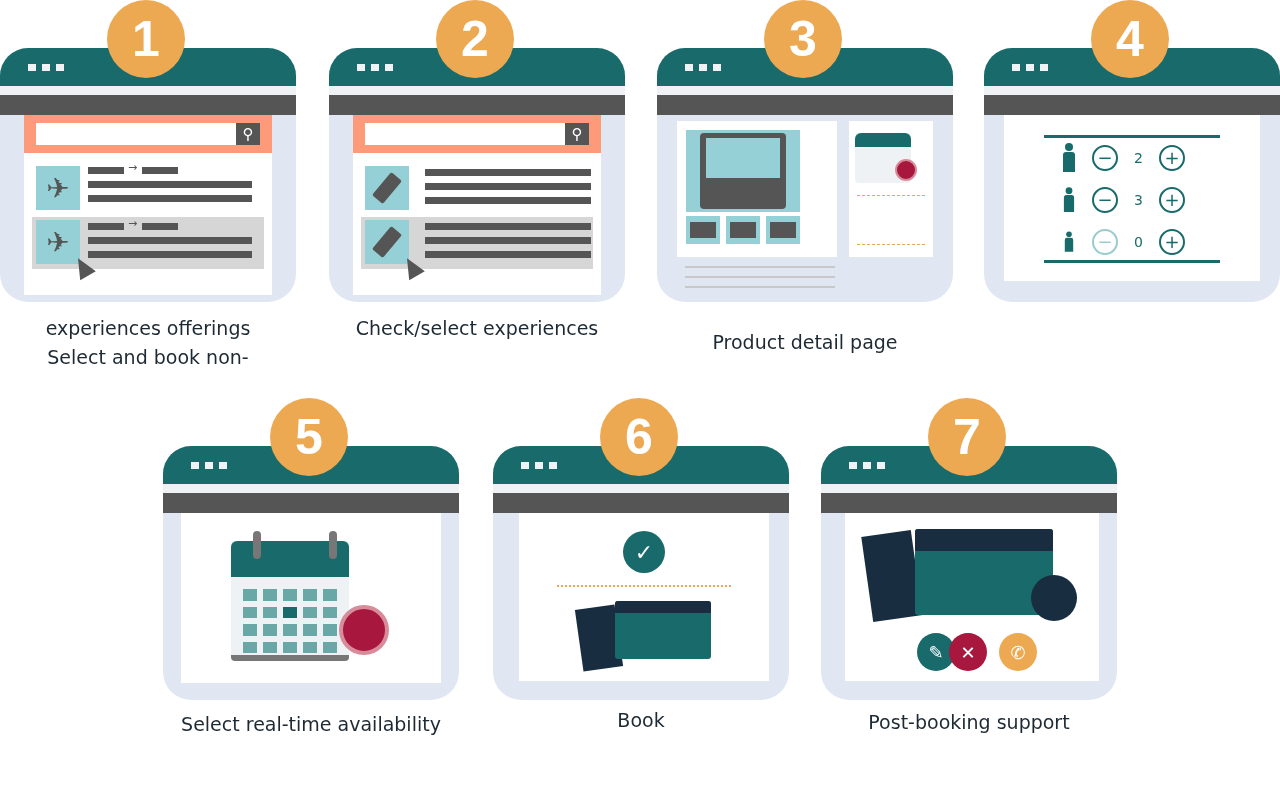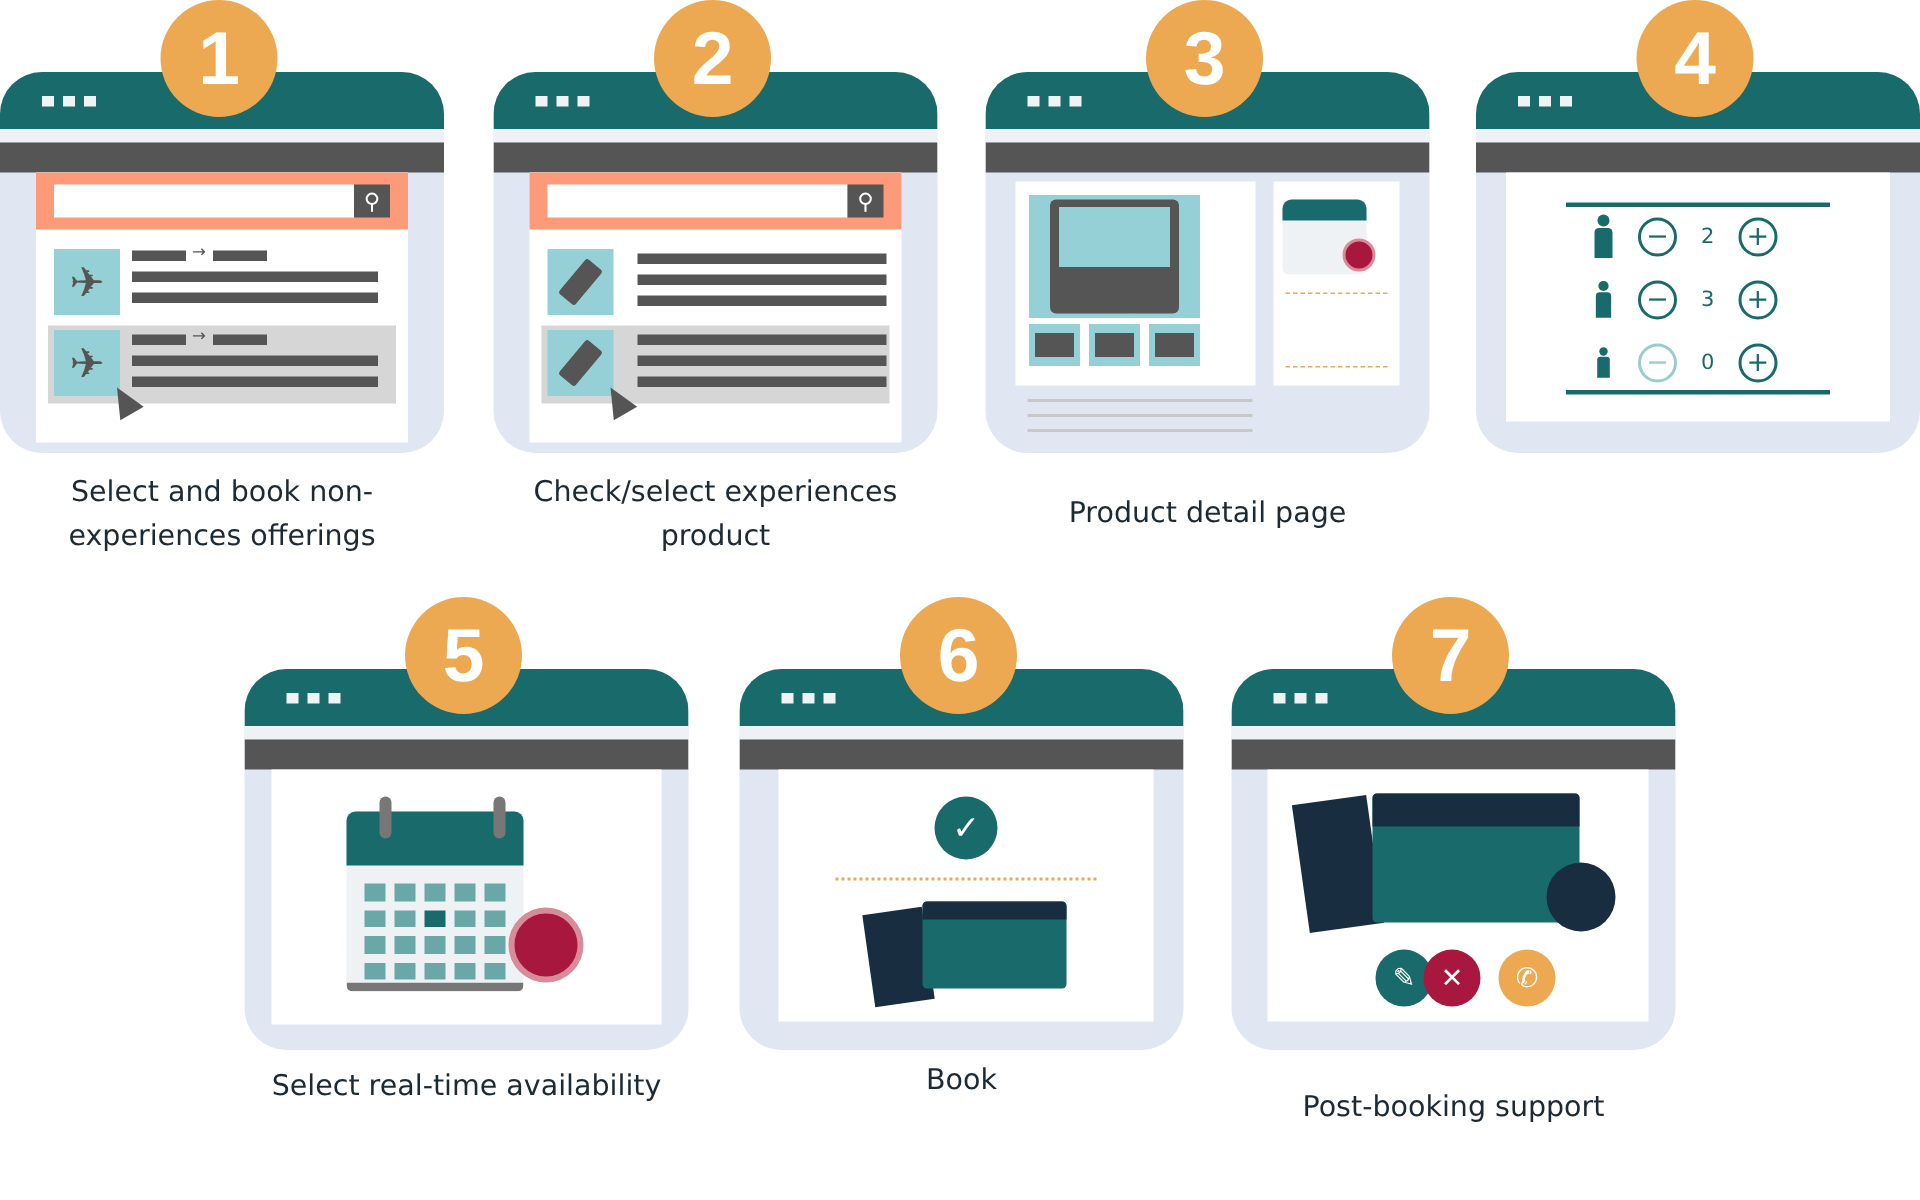--- a/index.html
+++ b/index.html
@@ -73,22 +73,22 @@
         <div class="line" style="left:56px;top:6px;width:36px"></div>
           <div style="position:absolute;left:96px;top:0;font-size:11px;color:#555">→</div>
           <div class="line" style="left:110px;top:6px;width:36px"></div>
         <div class="line" style="left:56px;top:20px;width:164px"></div>
           <div class="line" style="left:56px;top:34px;width:164px"></div>
       </div>
       <div class="cursor" style="left:50px;top:142px"></div>
     </div>
   </div>
   <div class="label" style="top:314px">
+      <div>experiences offerings</div>
       <div>Select and book non-</div>
-      <div>experiences offerings</div>
     </div>
 </div>
 
 <div class="card" style="left:329px;top:0">
   <div class="badge">2</div>
   <div class="win">
     <div class="titlebar">
         <div class="dots">
           <span></span>
           <span></span>
@@ -116,21 +116,20 @@
           </div>
         <div class="line" style="left:64px;top:6px;width:166px"></div>
           <div class="line" style="left:64px;top:20px;width:166px"></div>
           <div class="line" style="left:64px;top:34px;width:166px"></div>
       </div>
       <div class="cursor" style="left:50px;top:142px"></div>
     </div>
   </div>
   <div class="label" style="top:314px">
       <div>Check/select experiences</div>
-      <div>product</div>
     </div>
 </div>
 
 <div class="card" style="left:657px;top:0">
   <div class="badge">3</div>
   <div class="win">
     <div class="titlebar">
         <div class="dots">
           <span></span>
           <span></span>
@@ -297,16 +296,16 @@
       <div class="ticket-dark" style="left:22px;top:20px;width:50px;height:86px;transform:rotate(-8deg)"></div>
       <div class="ticket" style="left:70px;top:16px;width:138px;height:86px">
           <div style="height:22px;background:#182e40;border-radius:3px 3px 0 0"></div>
         </div>
       <div class="round" style="left:186px;top:62px;width:46px;height:46px;background:#182e40"></div>
       <div class="round" style="left:72px;top:120px;width:38px;height:38px;background:#196a6a;font-size:18px">✎</div>
       <div class="round" style="left:106px;top:120px;width:38px;height:38px;background:#a8173e;font-size:18px;left:104px">✕</div>
       <div class="round" style="left:154px;top:120px;width:38px;height:38px;background:#eca952;font-size:18px">✆</div>
     </div>
   </div>
-  <div class="label" style="top:326px">
+  <div class="label" style="top:310px">
       <div>Post-booking support</div>
     </div>
 </div>
 
 </body></html>

